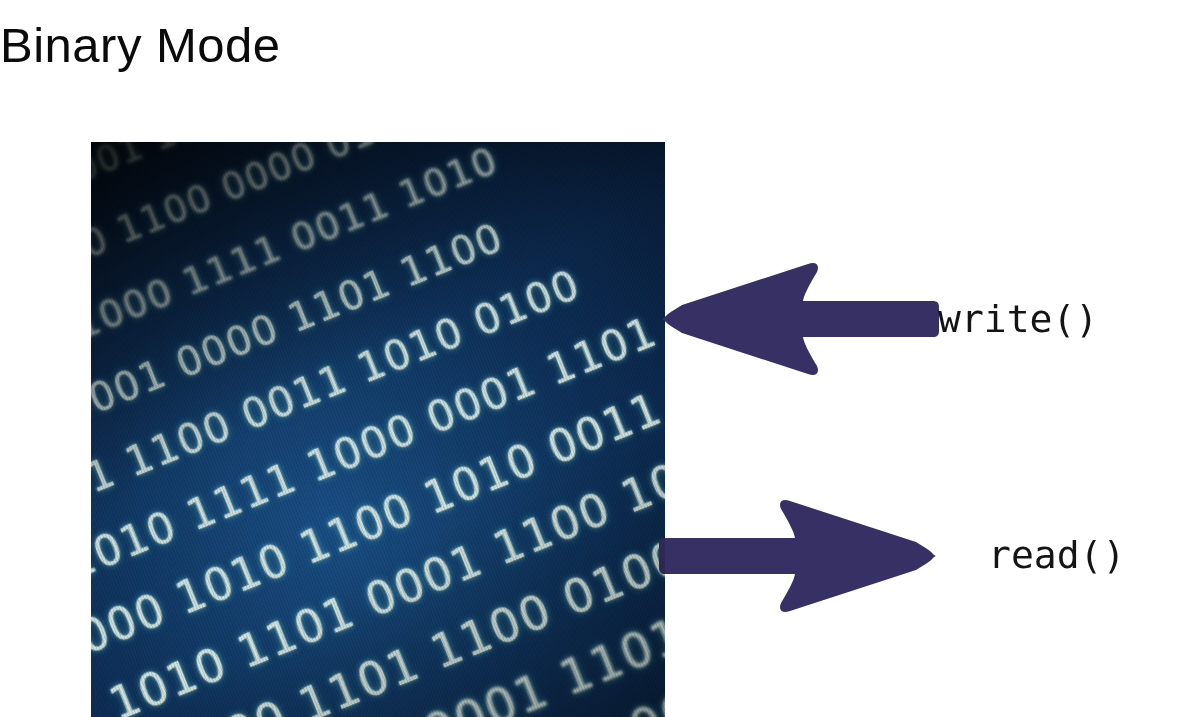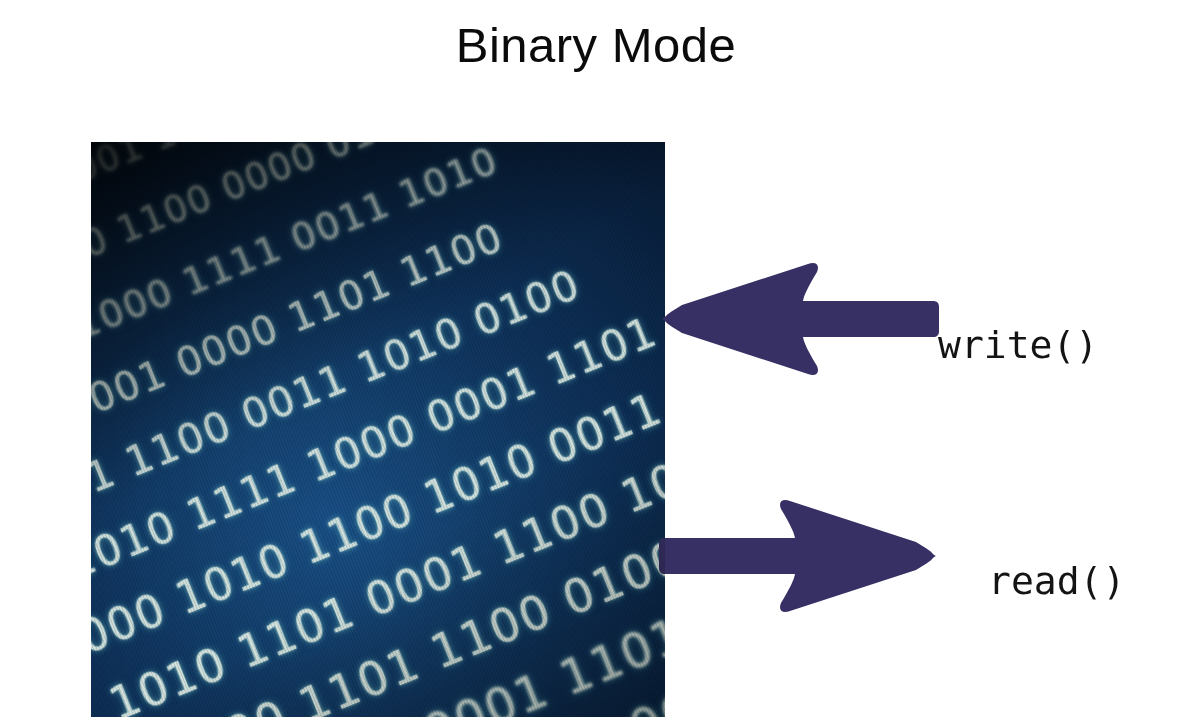--- a/index.html
+++ b/index.html
@@ -14,21 +14,21 @@
     overflow: hidden;
     font-family: "Liberation Sans", sans-serif;
   }
 
   
   #page-title {
     position: absolute;
     left: 0;
     top: 16px;
     width: 1192px;
-    text-align: center;
+    text-align: left;
     font-family: "Liberation Sans", sans-serif;
     font-size: 49px;
     font-weight: 300;
     letter-spacing: 0.5px;
     color: #0b0b0b;
     line-height: 1.2;
     white-space: nowrap;
   }
 
   
@@ -103,21 +103,20 @@
   #read-arrow  { left: 658px; top: 492px; }
 
   .call-label {
     position: absolute;
     font-family: "DejaVu Sans Mono", "Liberation Mono", monospace;
     font-size: 38px;
     font-weight: 400;
     color: #141414;
     white-space: nowrap;
     line-height: 1;
-    margin-top: 26px;
   }
   #write-label { left: 938px; top: 300px; }
   #read-label  { left: 988px; top: 536px; }
 </style>
 </head>
 <body>
 
 <div id="page-title">Binary Mode</div>
 
 <div id="binary-photo">

